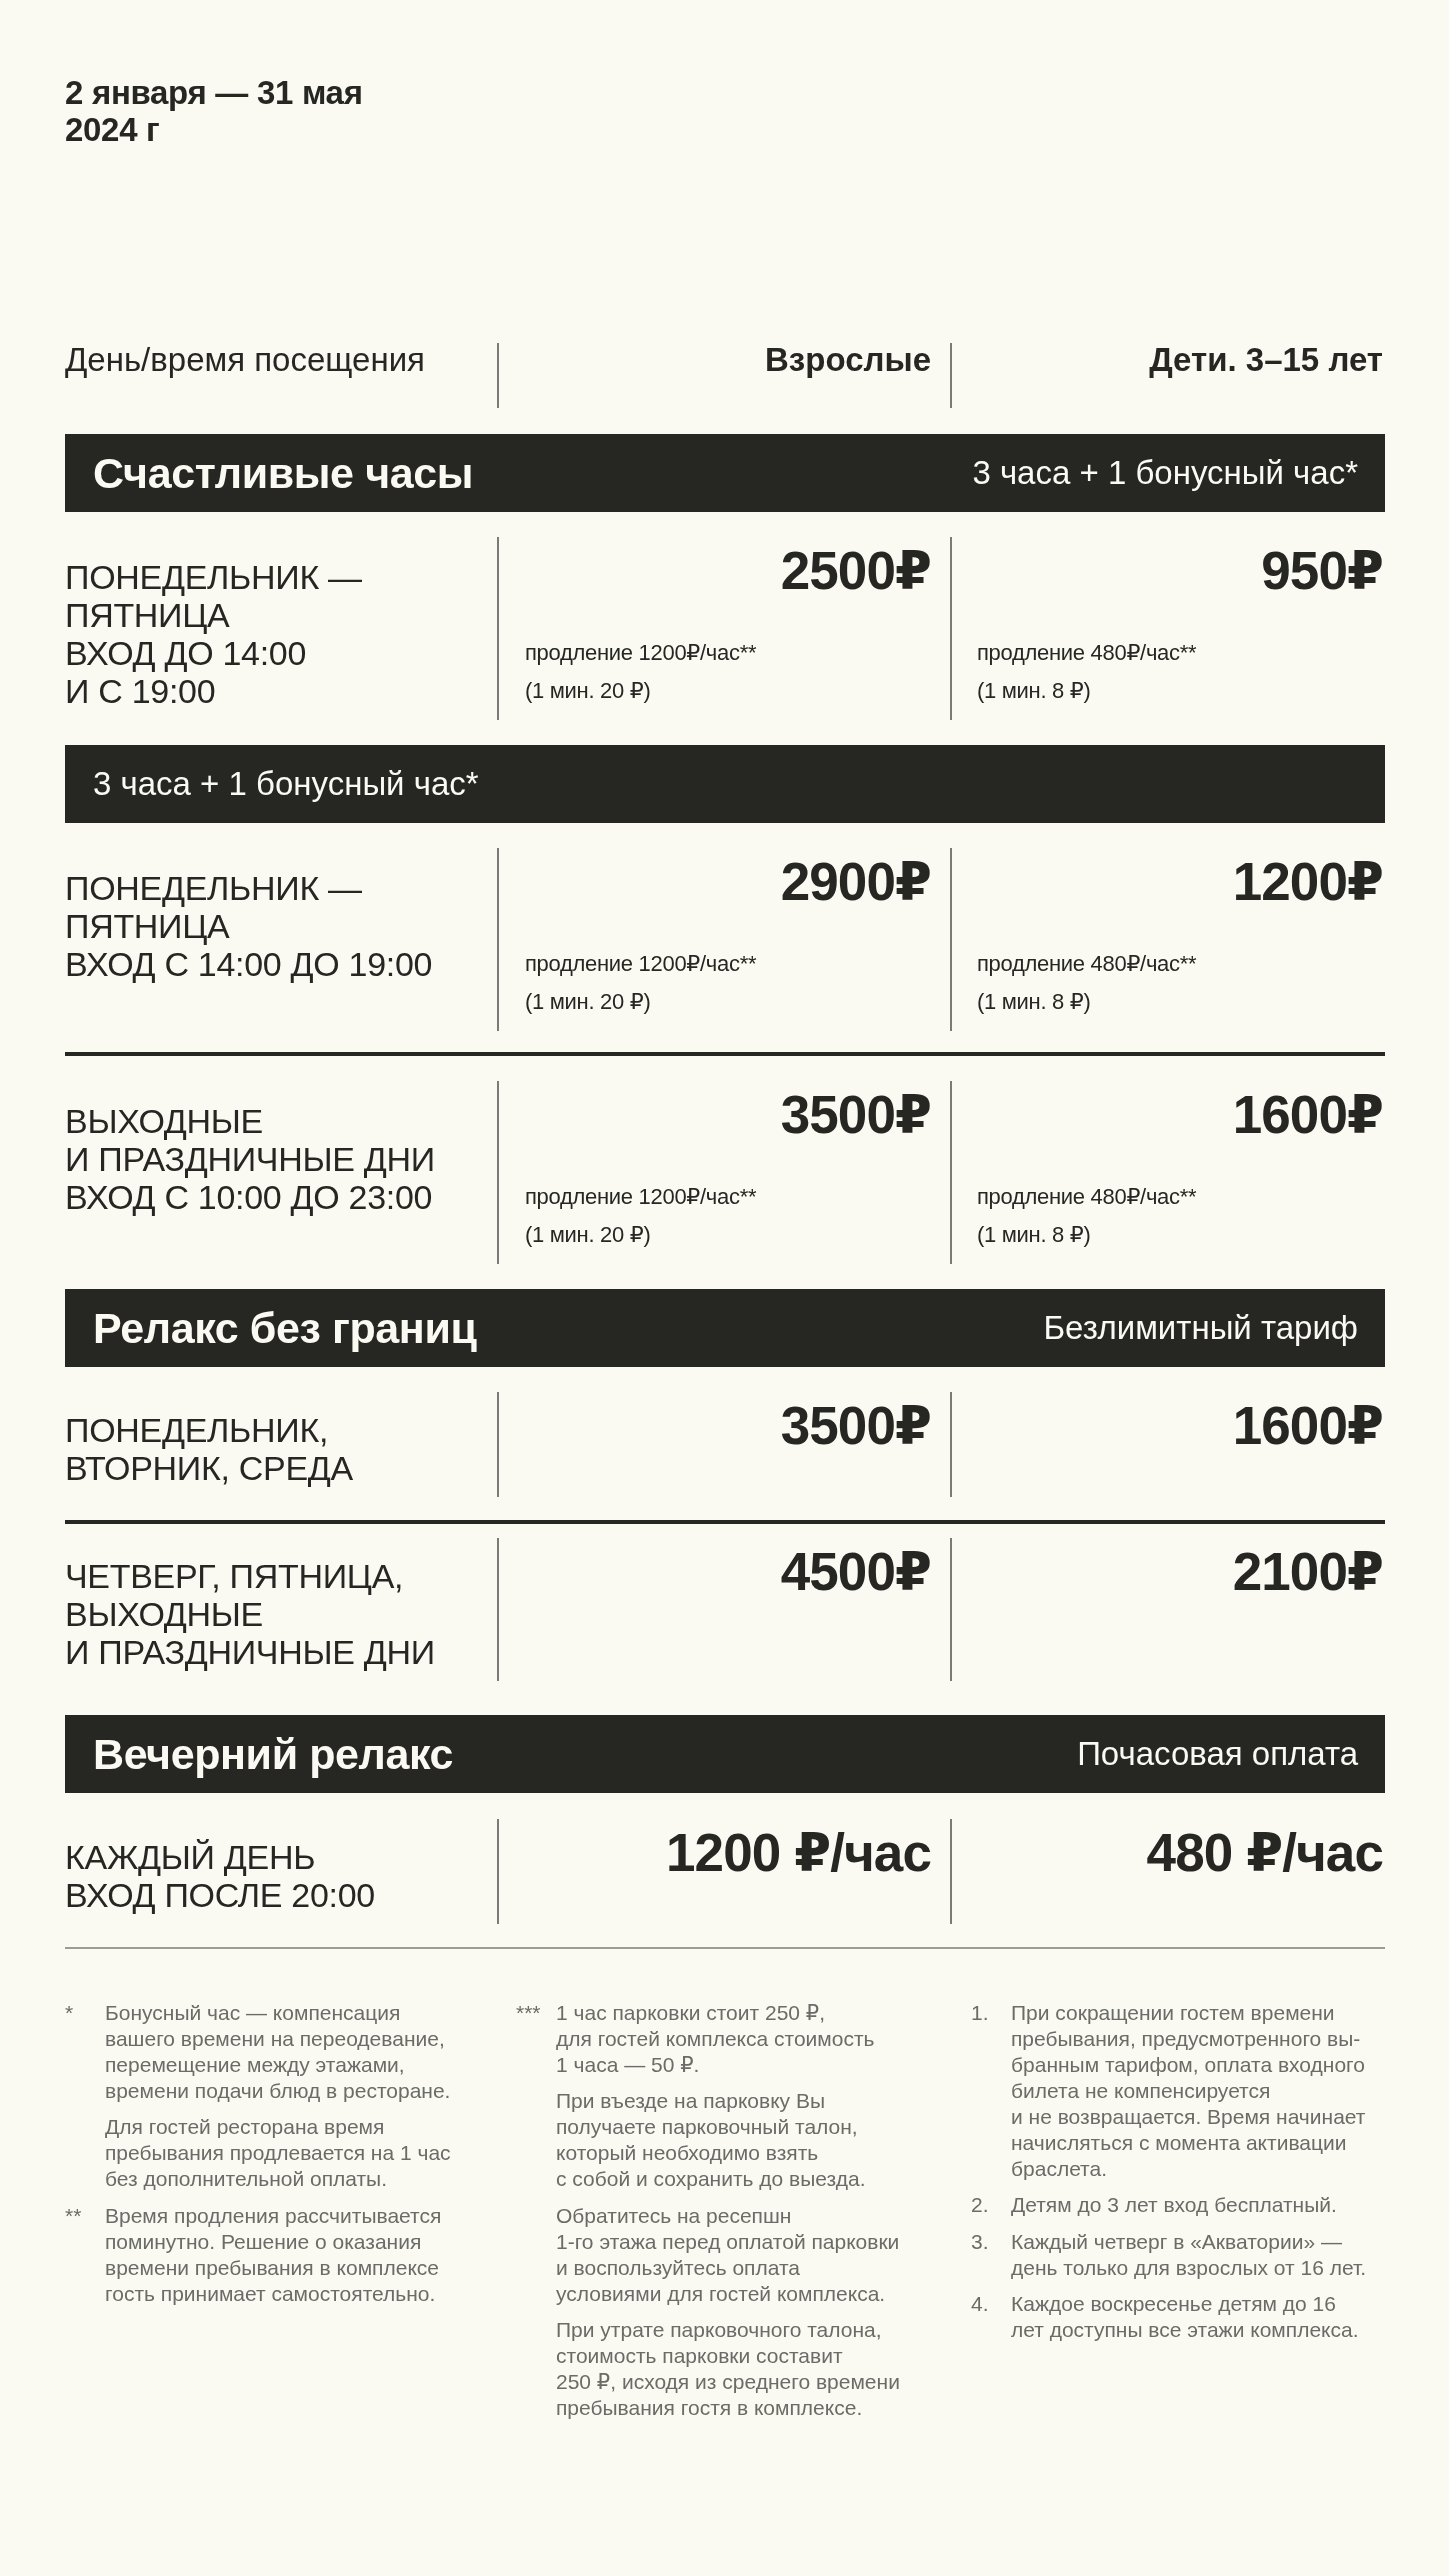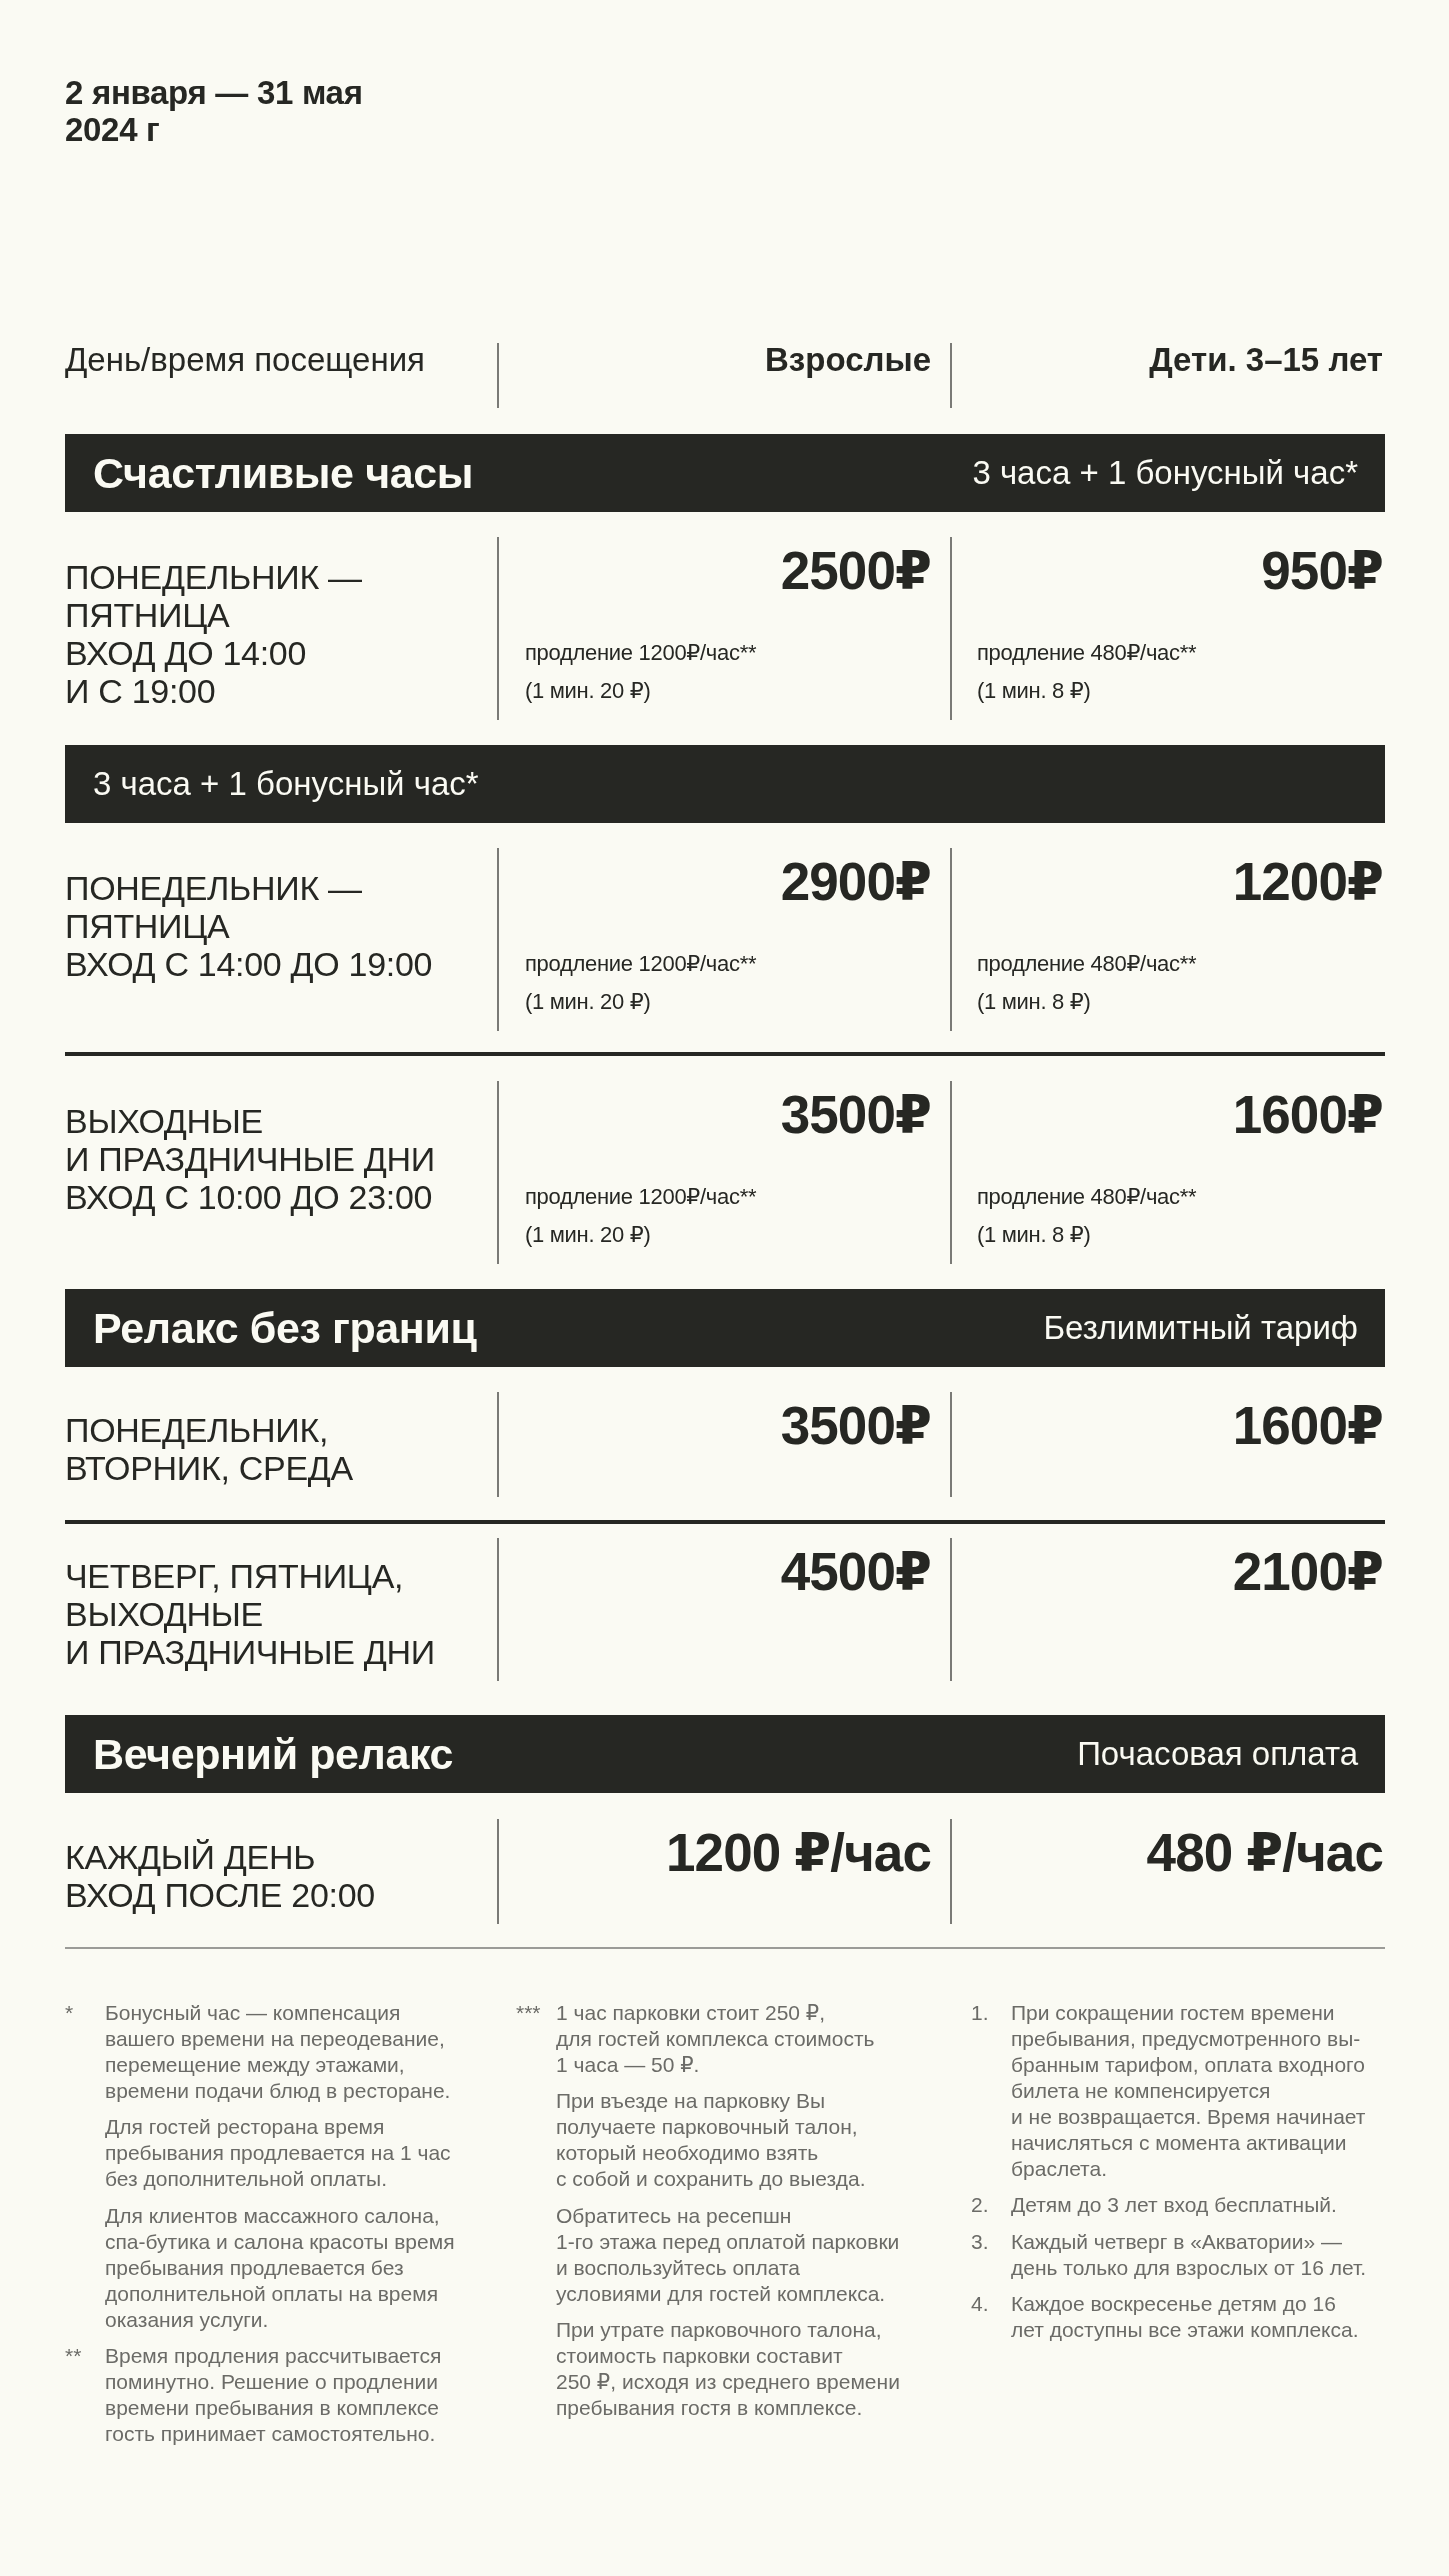--- a/index.html
+++ b/index.html
@@ -199,33 +199,26 @@
       <span class="line" style="display:block">Бонусный час — компенсация</span>
       <span class="line" style="display:block">вашего времени на переодевание,</span>
       <span class="line" style="display:block">перемещение между этажами,</span>
       <span class="line" style="display:block">времени подачи блюд в ресторане.</span>
     </p>
     <p>
       <span style="display:block">Для гостей ресторана время</span>
       <span style="display:block">пребывания продлевается на 1 час</span>
       <span style="display:block">без дополнительной оплаты.</span>
     </p>
-    <p>
-      <span style="display:block">Для клиентов массажного салона,</span>
-      <span style="display:block">спа-бутика и салона красоты время</span>
-      <span style="display:block">пребывания продлевается без</span>
-      <span style="display:block">дополнительной оплаты на время</span>
-      <span style="display:block">оказания услуги.</span>
-    </p>
   </div>
   <div class="note">
     <span class="mark">**</span>
     <p>
       <span style="display:block">Время продления рассчитывается</span>
-      <span style="display:block">поминутно. Решение о продлении</span>
+      <span style="display:block">поминутно. Решение о оказания</span>
       <span style="display:block">времени пребывания в комплексе</span>
       <span style="display:block">гость принимает самостоятельно.</span>
     </p>
   </div>
 </div>
 
 <div class="notes" style="left:516px; width:431px;">
   <div class="note">
     <span class="mark">***</span>
     <p>

